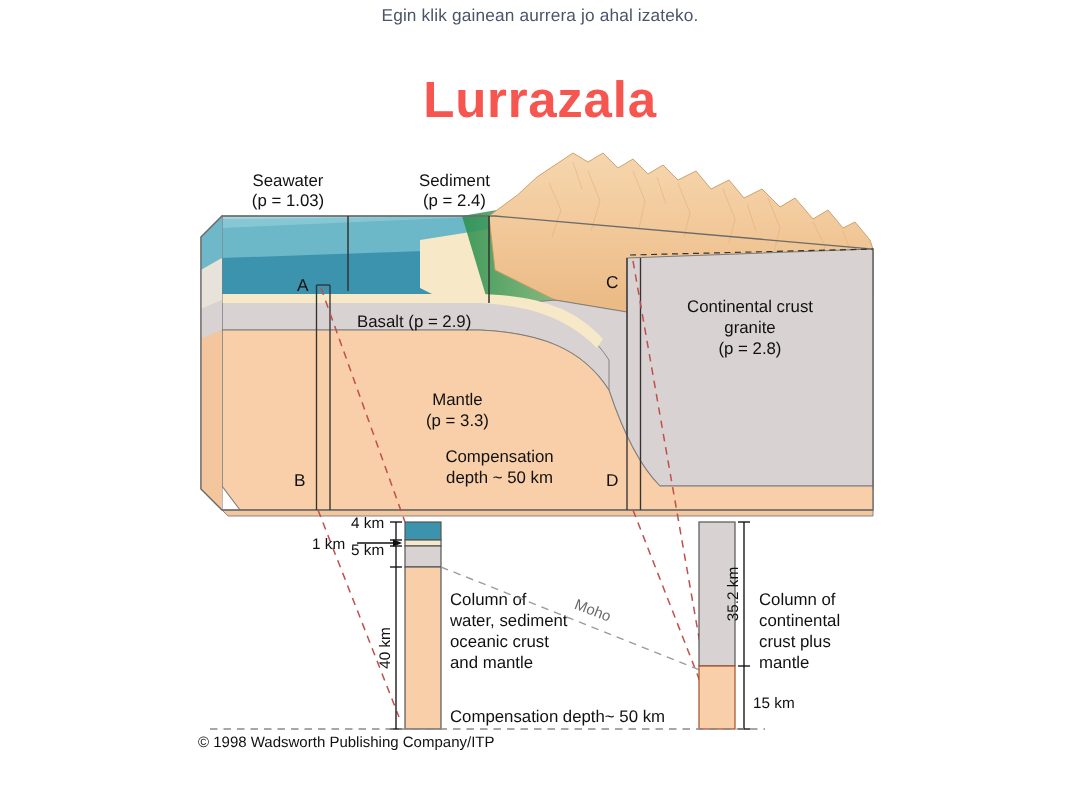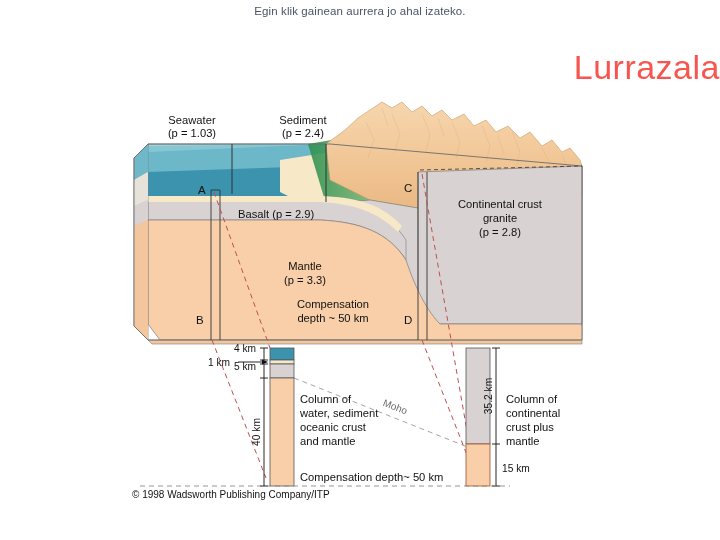--- a/index.html
+++ b/index.html
@@ -33,23 +33,23 @@
     color: #4a5568;
     font-family: "Liberation Sans", sans-serif;
     letter-spacing: 0.1px;
   }
 
   #title {
     position: absolute;
     left: 0;
     top: 48px;
     width: 720px;
-    text-align: right;
+    text-align: center;
     font-size: 34px;
-    font-weight: normal;
+    font-weight: bold;
     color: #f7554f;
     font-family: "Liberation Sans", sans-serif;
     letter-spacing: 0.5px;
   }
 
   #figure {
     position: absolute;
     left: 130px;
     top: 100px;
     width: 460px;

